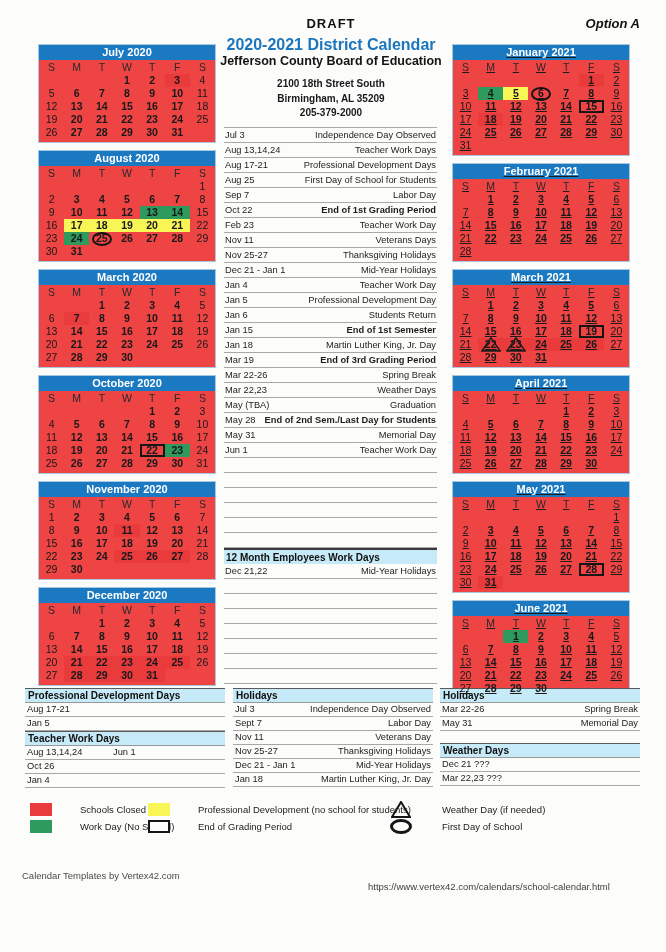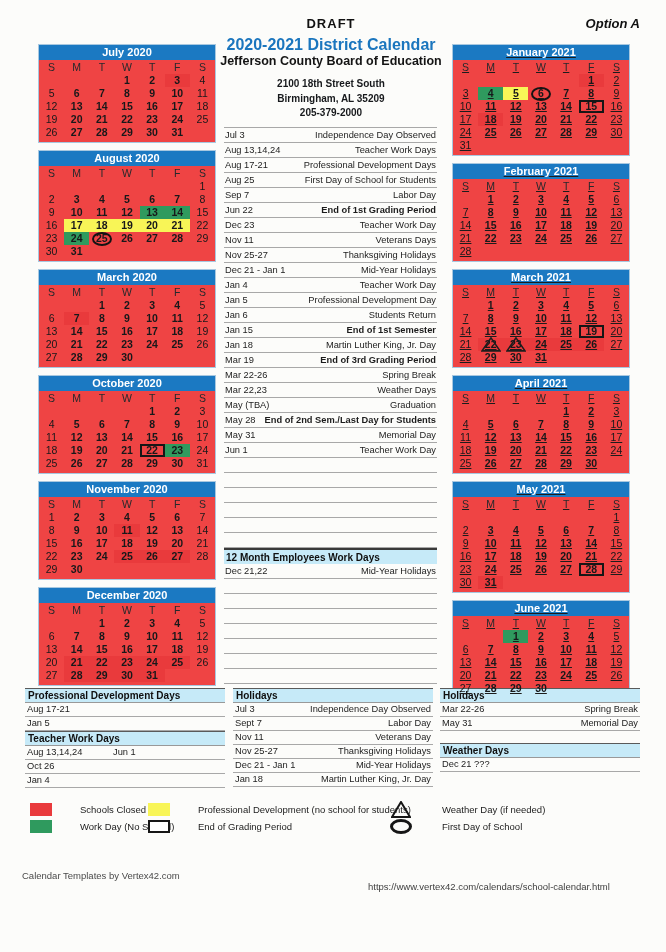--- a/index.html
+++ b/index.html
@@ -682,25 +682,25 @@
       </div>
       <div class="ev-row">
         <span class="ev-date">Aug 25</span>
         <span class="ev-desc">First Day of School for Students</span>
       </div>
       <div class="ev-row">
         <span class="ev-date">Sep 7</span>
         <span class="ev-desc">Labor Day</span>
       </div>
       <div class="ev-row bold">
-        <span class="ev-date">Jun 22</span>
+        <span class="ev-date">Oct 22</span>
         <span class="ev-desc">End of 1st Grading Period</span>
       </div>
       <div class="ev-row">
-        <span class="ev-date">Dec 23</span>
+        <span class="ev-date">Feb 23</span>
         <span class="ev-desc">Teacher Work Day</span>
       </div>
       <div class="ev-row">
         <span class="ev-date">Nov 11</span>
         <span class="ev-desc">Veterans Days</span>
       </div>
       <div class="ev-row">
         <span class="ev-date">Nov 25-27</span>
         <span class="ev-desc">Thanksgiving Holidays</span>
       </div>
@@ -830,20 +830,23 @@
         <span class="bt-desc">Spring Break</span>
       </div>
       <div class="bt-row">
         <span class="bt-date">May 31</span>
         <span class="bt-desc">Memorial Day</span>
       </div>
       <div class="bt-gap"></div>
       <div class="bt-header">Weather Days</div>
       <div class="bt-row">
         <span class="bt-date">Dec 21 ???</span>
+      </div>
+      <div class="bt-row">
+        <span class="bt-date">Mar 22,23 ???</span>
       </div>
     </div>
 
   <div class="legend">
     <div class="lg-group" id="lg-1">
         <div class="lg-item">
           <span class="sw sw-red"></span>
           <span class="lg-label">Schools Closed</span>
         </div>
         <div class="lg-item">

